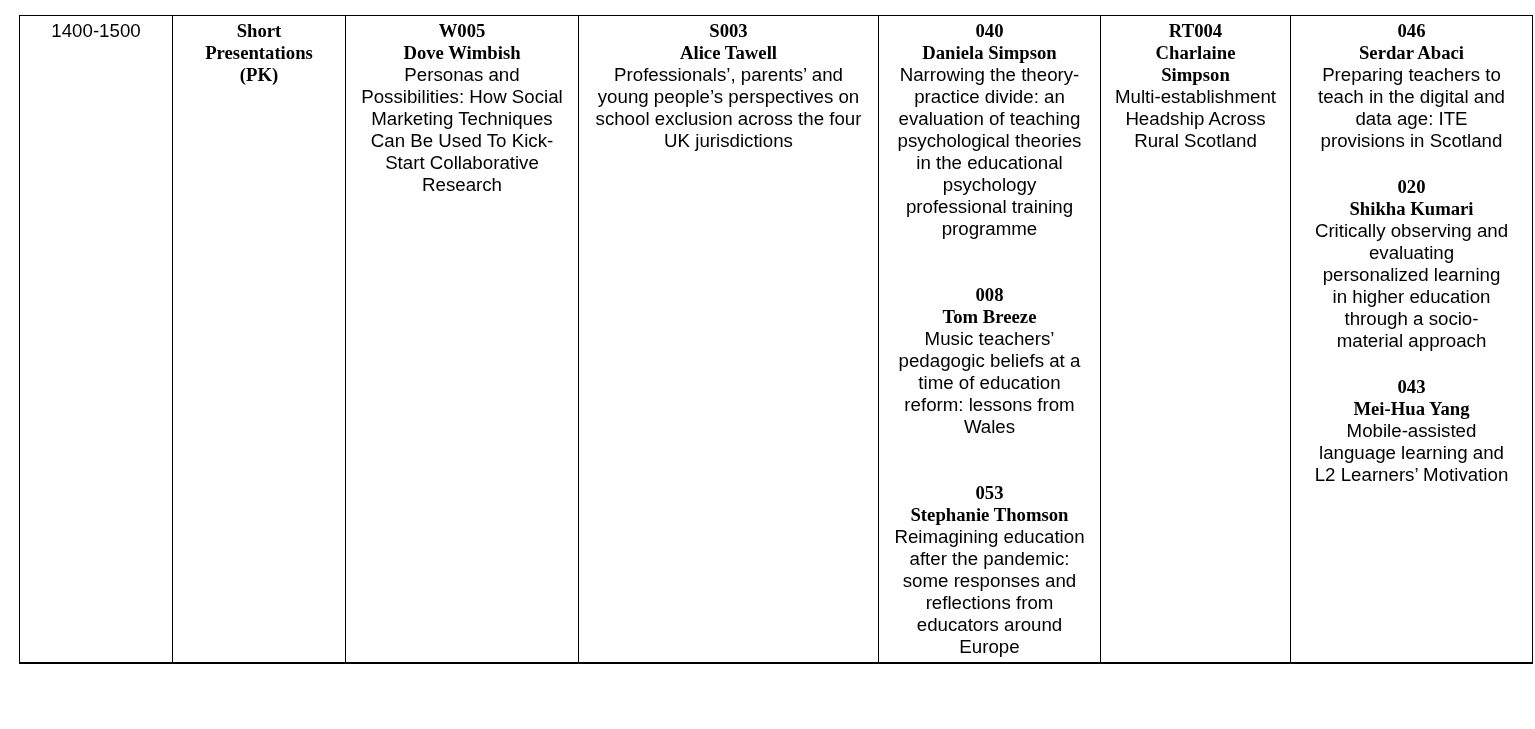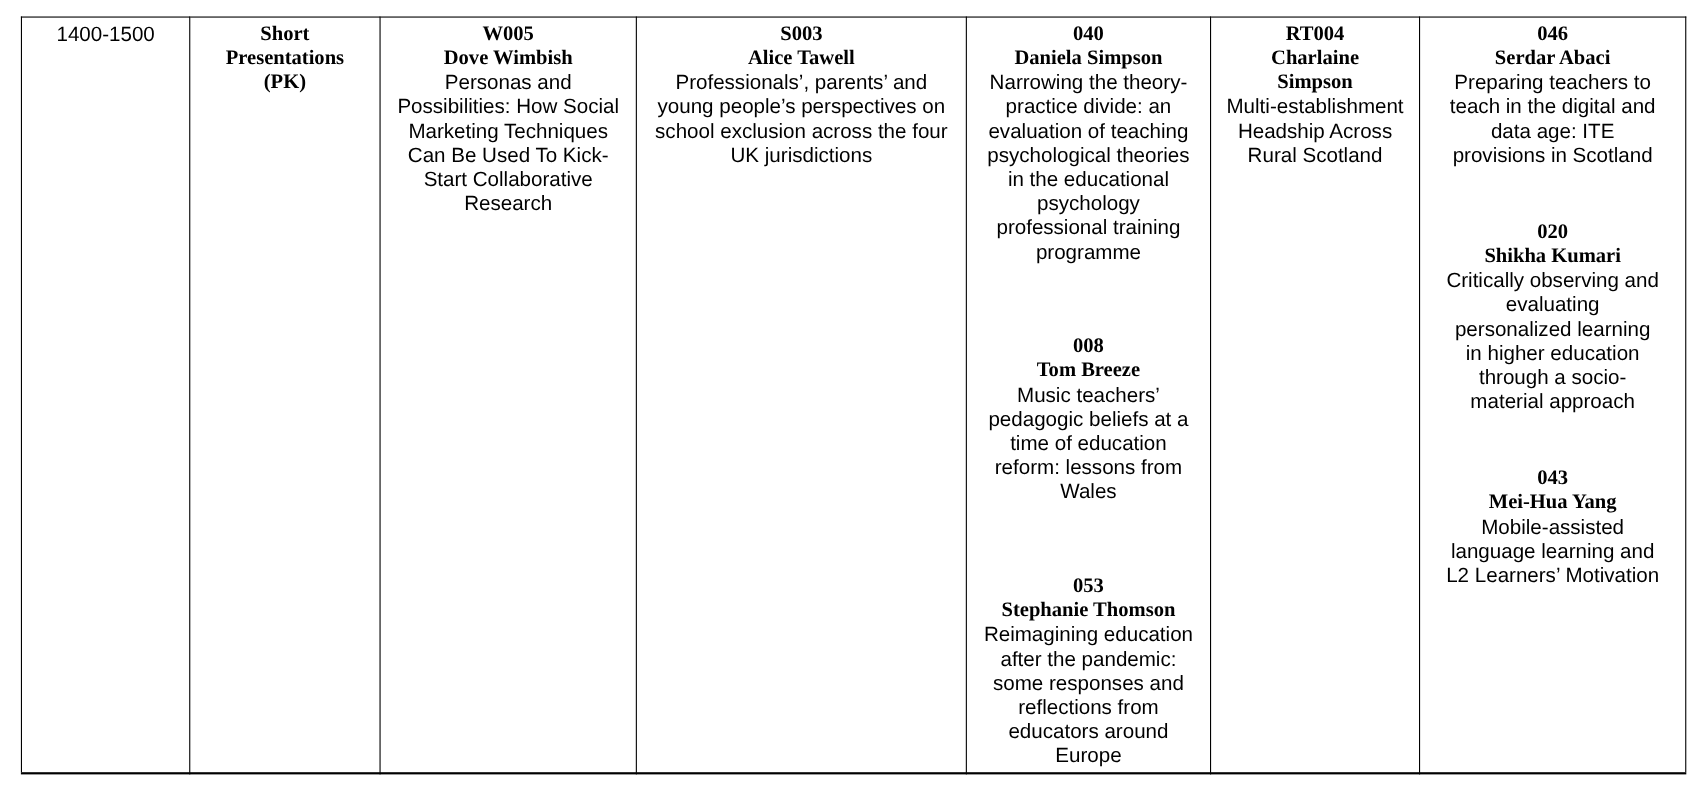--- a/index.html
+++ b/index.html
@@ -30,23 +30,23 @@
     vertical-align: top;
     text-align: center;
     padding: 4px 5px;
     font-size: 18.7px;
     line-height: 22px;
   }
   tr.main-row { height: 643px; }
   tr.break-row { height: 42px; }
   .prewrap { white-space: pre-line; }
   .bold, .code, .presenter { font-weight: bold; font-family: Liberation Serif, serif; }
-  .session + .session { margin-top: 64px; }
+  .session + .session { margin-top: 44px; }
   td.pad-top { padding-top: 15px; }
-  td.pad-top .session + .session { margin-top: 48px; }
+  td.pad-top .session + .session { margin-top: 24px; }
   .red { color: var(--break-color, #ff0000); }
 </style>
 </head>
 <body>
 
 <div class="page">
   <table class="schedule">
     <colgroup>
       <col style="width:153px">
       <col style="width:173px">

